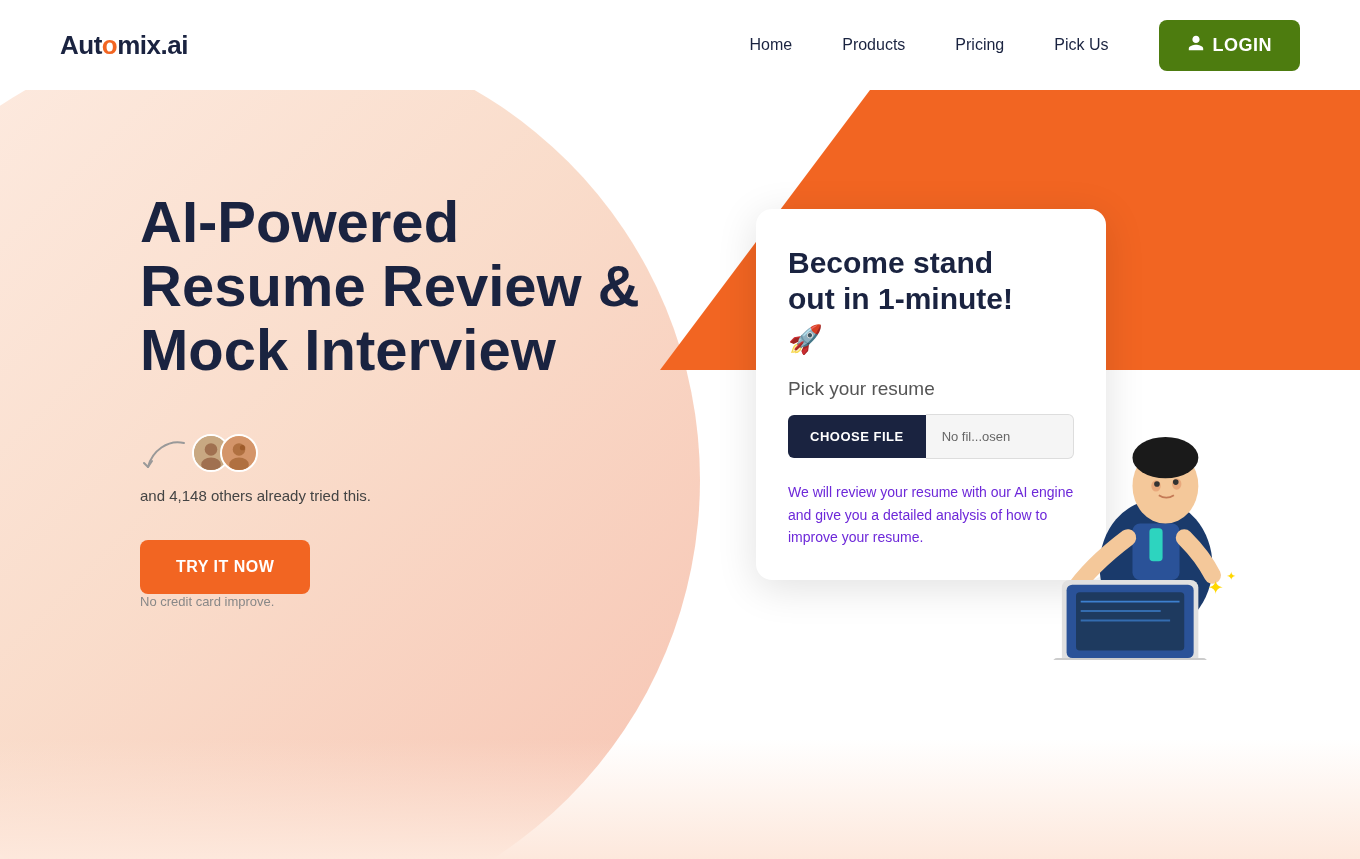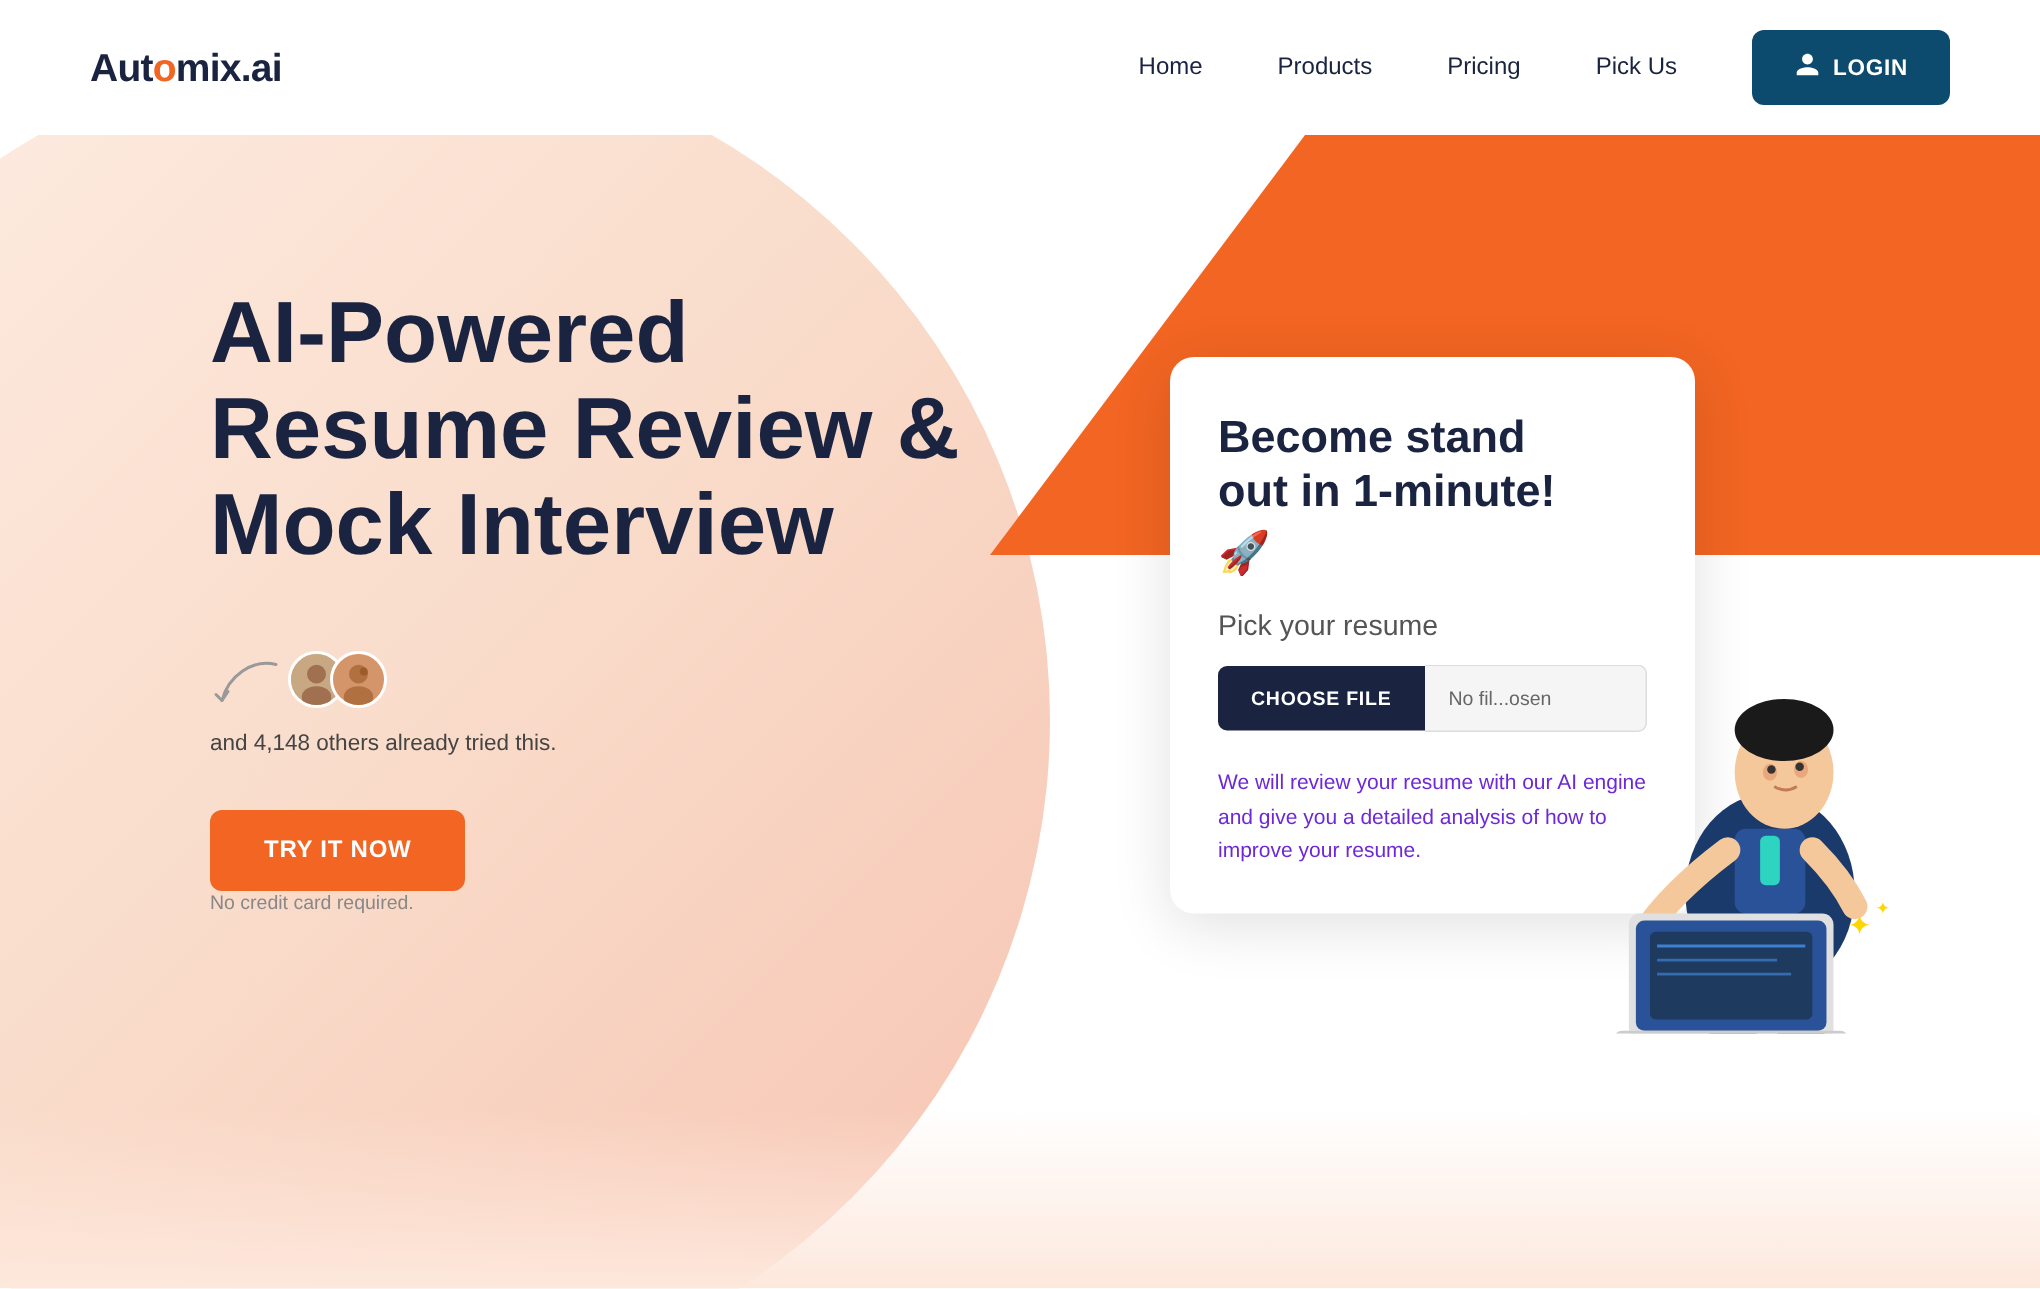--- a/index.html
+++ b/index.html
@@ -28,26 +28,26 @@
       align-items: center;
       gap: 50px;
     }
     .nav-links a {
       text-decoration: none;
       color: #1a2340;
       font-size: 16px;
       font-weight: 400;
     }
     .login-btn {
-      background: #0c4a6e;
+      background: #4d7c0f;
       color: #fff;
       border: none;
       border-radius: 8px;
       padding: 14px 28px;
-      font-size: 15px;
+      font-size: 18px;
       font-weight: 700;
       cursor: pointer;
       display: flex;
       align-items: center;
       gap: 8px;
       letter-spacing: 0.5px;
     }
 
     
     .hero {
@@ -89,23 +89,23 @@
       width: 100%;
       height: 120px;
       background: linear-gradient(to top, #fde8dc, transparent);
     }
 
     
     .hero-content {
       position: relative;
       z-index: 5;
       display: flex;
-      align-items: flex-end;
+      align-items: center;
       padding: 80px 60px 60px 140px;
-      gap: 80px;
+      gap: 56px;
     }
 
     .hero-left {
       flex: 1;
       max-width: 560px;
       padding-top: 20px;
     }
 
     .hero-title {
       font-size: 58px;
@@ -321,21 +321,21 @@
               <ellipse cx="19" cy="32" rx="11" ry="8" fill="#b07040"></ellipse>
               <circle cx="23" cy="13" r="3" fill="#8B4513" opacity="0.5"></circle>
             </svg>
           </div>
         </div>
       </div>
 
       <p class="social-proof">and 4,148 others already tried this.</p>
 
       <button class="try-btn">TRY IT NOW</button>
-      <span class="no-cc">No credit card required.</span>
+      <span class="no-cc">No credit card improve.</span>
     </div>
 
     <div class="hero-right">
       <div class="card">
         <h2 class="card-title">
           <span>Become stand</span><br>
           <span>out in 1-minute!</span>
         </h2>
         <span class="card-emoji">🚀</span>
         <p class="card-label">Pick your resume</p>

